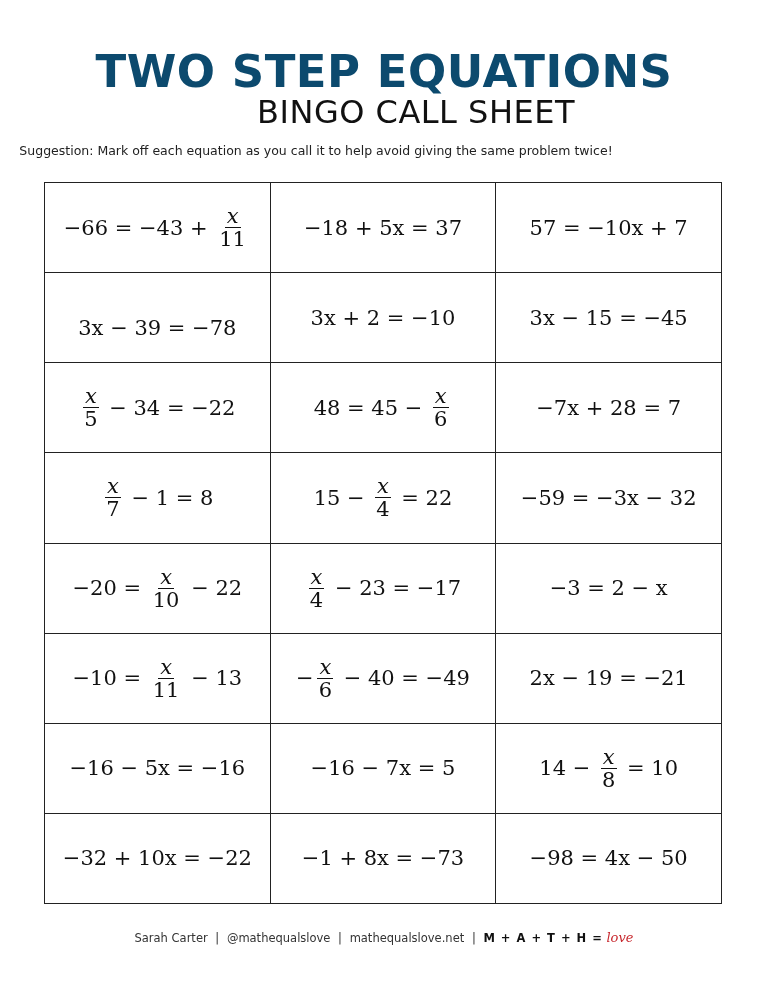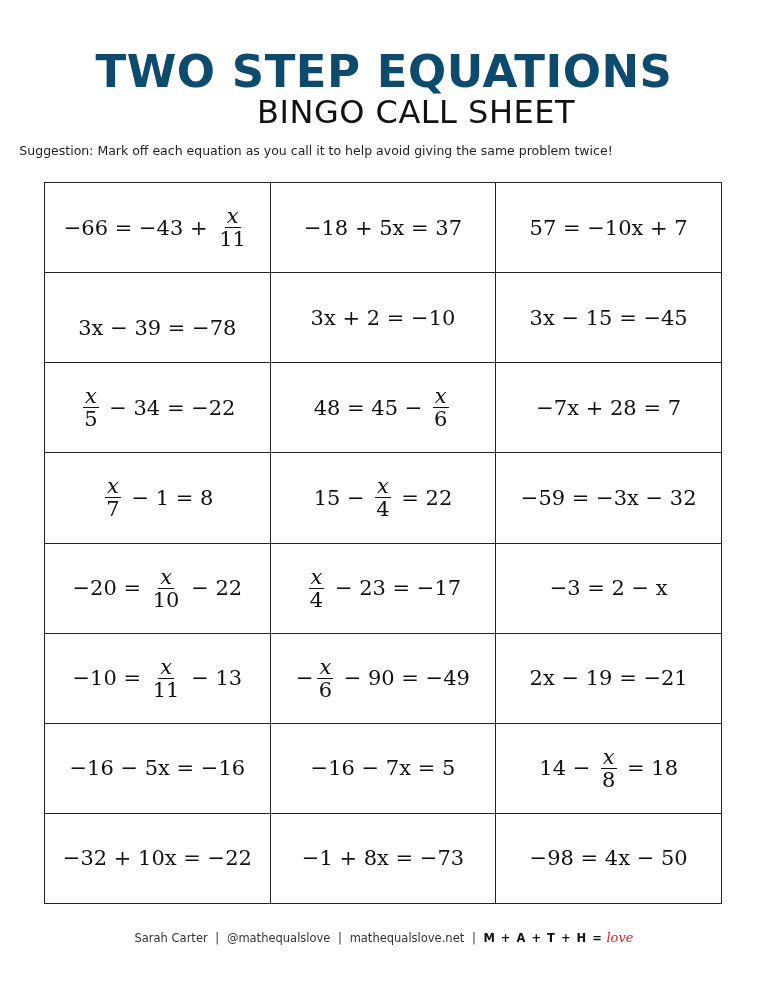--- a/index.html
+++ b/index.html
@@ -124,40 +124,40 @@
               <span class="den">11</span>
             </span>
             <span style="white-space: pre;"> − 13</span>
           </span></td>
         <td><span class="eq">
             <span style="white-space: pre;">−</span>
             <span class="frac">
               <span class="num">x</span>
               <span class="den">6</span>
             </span>
-            <span style="white-space: pre;"> − 90 = −49</span>
+            <span style="white-space: pre;"> − 40 = −49</span>
           </span></td>
         <td><span class="eq">
             <span style="white-space: pre;">2x − 19 = −21</span>
           </span></td>
       </tr>
       <tr>
         <td><span class="eq">
             <span style="white-space: pre;">−16 − 5x = −16</span>
           </span></td>
         <td><span class="eq">
             <span style="white-space: pre;">−16 − 7x = 5</span>
           </span></td>
         <td><span class="eq">
             <span style="white-space: pre;">14 − </span>
             <span class="frac">
               <span class="num">x</span>
               <span class="den">8</span>
             </span>
-            <span style="white-space: pre;"> = 18</span>
+            <span style="white-space: pre;"> = 10</span>
           </span></td>
       </tr>
       <tr>
         <td><span class="eq">
             <span style="white-space: pre;">−32 + 10x = −22</span>
           </span></td>
         <td><span class="eq">
             <span style="white-space: pre;">−1 + 8x = −73</span>
           </span></td>
         <td><span class="eq">

